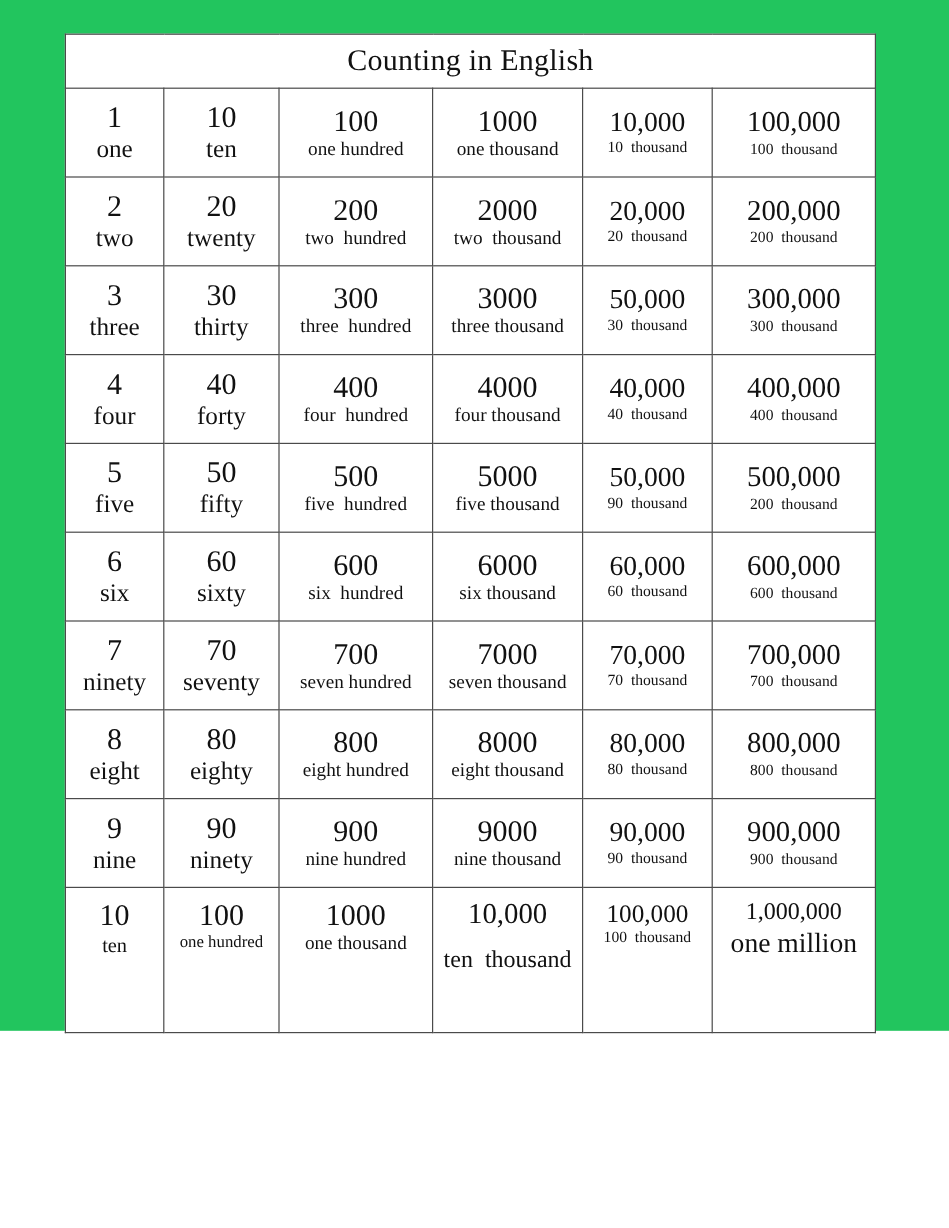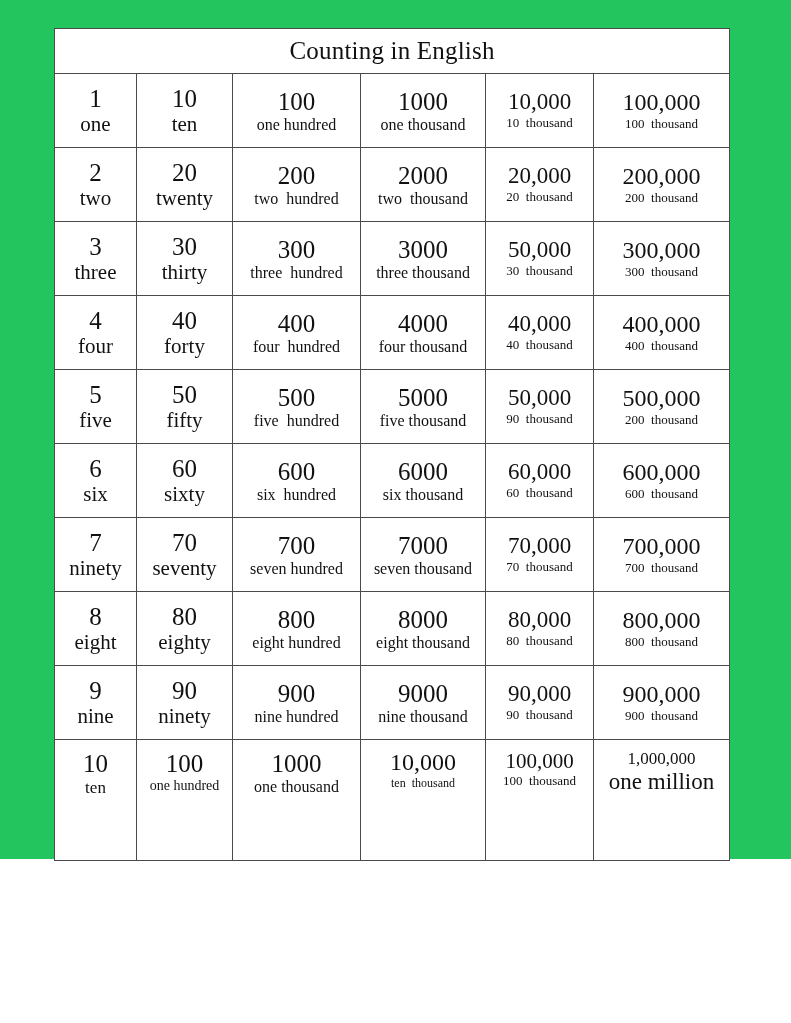--- a/index.html
+++ b/index.html
@@ -112,24 +112,24 @@
   .c6 .word { font-size: 13px; }
 
   
   .data-row.last .c1 .numeral { font-size: 25px; }
   .data-row.last .c1 .word { font-size: 17px; }
   .data-row.last .c2 .numeral { font-size: 25px; }
   .data-row.last .c2 .word { font-size: 14px; }
   .data-row.last .c3 .numeral { font-size: 25px; }
   .data-row.last .c3 .word { font-size: 16px; }
   .data-row.last .c4 .numeral { font-size: 24px; }
-  .data-row.last .c4 .word { font-size: 12px; }
+  .data-row.last .c4 .word { font-size: 20px; margin-top: 12px; }
   .data-row.last .c5 .numeral { font-size: 21px; }
   .data-row.last .c5 .word { font-size: 13px; }
-  .data-row.last .c6 .numeral { font-size: 17px; }
+  .data-row.last .c6 .numeral { font-size: 20px; }
   .data-row.last .c6 .word { font-size: 23px; }
 </style>
 </head>
 <body>
 
 <div class="page">
   <div class="table-wrap">
     <table class="counting">
       <colgroup>
         <col style="width:82px">

